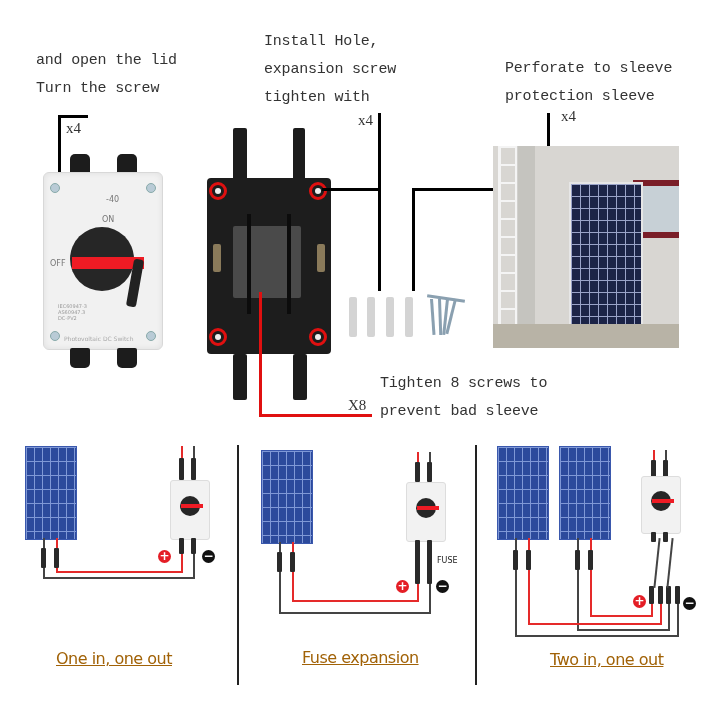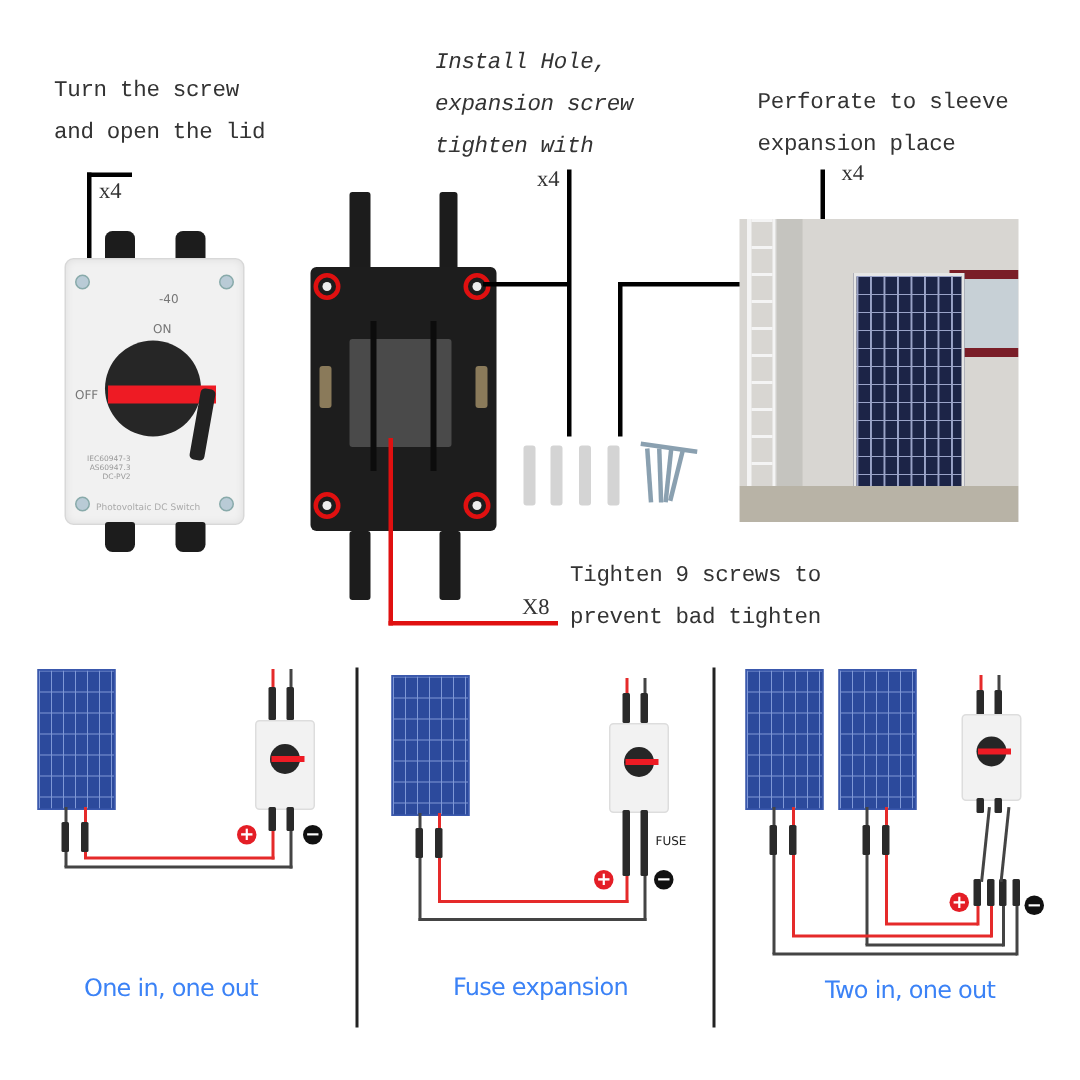--- a/index.html
+++ b/index.html
@@ -2,23 +2,23 @@
 <html><head>
 <meta charset="utf-8">
 <style>
   html,body{margin:0;padding:0;background:#fff;}
   body{width:720px;height:720px;position:relative;overflow:hidden;font-family:"Liberation Serif",serif;}
   .abs{position:absolute;}
   .serif-note{font-family:"Liberation Mono","DejaVu Sans Mono",monospace;font-size:15px;color:#333;line-height:28px;white-space:nowrap;letter-spacing:-0.2px;}
   .count{font-family:"Liberation Serif",serif;font-size:15px;color:#333;}
   .line{position:absolute;background:#000;}
   .redline{position:absolute;background:#e01010;}
-  .caption{font-family:"DejaVu Sans","Liberation Sans",sans-serif;font-size:16px;color:#3b82f6;position:absolute;white-space:nowrap;letter-spacing:-0.5px;}
+  .caption{font-family:"DejaVu Sans","Liberation Sans",sans-serif;font-size:16px;color:#a16207;position:absolute;white-space:nowrap;letter-spacing:-0.5px;text-decoration:underline;}
   
-  .switch{position:absolute;background:#f1f1f1;border:1px solid #d8d8d8;border-radius:6px;box-shadow:inset 0 0 6px rgba(0,0,0,0.08);text-align:right;}
+  .switch{position:absolute;background:#f1f1f1;border:1px solid #d8d8d8;border-radius:6px;box-shadow:inset 0 0 6px rgba(0,0,0,0.08);}
   .gland{position:absolute;background:#1c1c1c;border-radius:5px 5px 2px 2px;}
   .knob{position:absolute;border-radius:50%;background:#262626;}
   .handle{position:absolute;background:#ee1b24;}
   .screwdot{position:absolute;width:8px;height:8px;border-radius:50%;background:#b9cbd6;border:1px solid #8aa;}
   
   .jbox{position:absolute;background:#1d1d1d;border-radius:4px;}
   .ring{position:absolute;width:12px;height:12px;border:3px solid #e01010;border-radius:50%;box-sizing:content-box;}
   .ring::after{content:"";position:absolute;left:3px;top:3px;width:6px;height:6px;border-radius:50%;background:#eee;}
   
   .pv{position:absolute;background:#2c4a9c;border:1px solid #3a58ad;
@@ -32,22 +32,22 @@
   .badge{position:absolute;width:13px;height:13px;border-radius:50%;color:#fff;font-family:"DejaVu Sans",sans-serif;font-size:12px;font-weight:bold;line-height:13px;text-align:center;}
   .wire-r{position:absolute;background:#e52a2a;}
   .wire-k{position:absolute;background:#444;}
   .anchor{position:absolute;width:8px;height:40px;background:#d4d4d4;border-radius:2px;}
   .screwpic{position:absolute;width:3px;height:36px;background:#8aa0b0;transform-origin:top center;}
 </style>
 </head>
 <body>
 
 <div class="abs serif-note" style="left:36px;top:47px;">
+  <div>and open the lid</div>
   <div>Turn the screw</div>
-  <div>and open the lid</div>
 </div>
 <div class="line" style="left:58px;top:115px;width:3px;height:58px;"></div>
 <div class="line" style="left:58px;top:115px;width:30px;height:3px;"></div>
 <div class="abs count" style="left:66px;top:120px;">x4</div>
 
 <div class="abs" style="left:40px;top:150px;width:125px;height:220px;">
   <div class="gland" style="left:30px;top:4px;width:20px;height:20px;"></div>
   <div class="gland" style="left:77px;top:4px;width:20px;height:20px;"></div>
   <div class="switch" style="left:3px;top:22px;width:118px;height:176px;">
     <div class="screwdot" style="left:6px;top:10px;"></div>
@@ -64,21 +64,21 @@
       <div>IEC60947-3</div>
       <div>AS60947.3</div>
       <div>DC-PV2</div>
     </div>
     <div class="abs" style="left:20px;top:162px;font:6px 'DejaVu Sans',sans-serif;color:#aaa;">Photovoltaic DC Switch</div>
   </div>
   <div class="gland" style="left:30px;top:198px;width:20px;height:20px;border-radius:2px 2px 5px 5px;"></div>
   <div class="gland" style="left:77px;top:198px;width:20px;height:20px;border-radius:2px 2px 5px 5px;"></div>
 </div>
 
-<div class="abs serif-note" style="left:290px;top:28px;font-style:italic;">
+<div class="abs serif-note" style="left:264px;top:28px;">
   <div>Install Hole,</div>
   <div>expansion screw</div>
   <div>tighten with</div>
 </div>
 <div class="abs count" style="left:358px;top:112px;">x4</div>
 
 <div class="abs" style="left:205px;top:128px;width:130px;height:300px;">
   <div class="gland" style="left:28px;top:0;width:14px;height:52px;border-radius:2px;"></div>
   <div class="gland" style="left:88px;top:0;width:12px;height:52px;border-radius:2px;"></div>
   <div class="jbox" style="left:2px;top:50px;width:124px;height:176px;">
@@ -99,39 +99,39 @@
 <div class="line" style="left:378px;top:113px;width:3px;height:178px;"></div>
 <div class="line" style="left:322px;top:188px;width:58px;height:3px;"></div>
 <div class="line" style="left:547px;top:113px;width:3px;height:77px;"></div>
 <div class="line" style="left:413px;top:188px;width:137px;height:3px;"></div>
 <div class="line" style="left:412px;top:188px;width:3px;height:103px;"></div>
 
 <div class="redline" style="left:259px;top:292px;width:3px;height:125px;"></div>
 <div class="redline" style="left:259px;top:414px;width:113px;height:3px;"></div>
 <div class="abs count" style="left:348px;top:397px;">X8</div>
 <div class="abs serif-note" style="left:380px;top:370px;">
-  <div>Tighten 9 screws to</div>
-  <div>prevent bad tighten</div>
+  <div>Tighten 8 screws to</div>
+  <div>prevent bad sleeve</div>
 </div>
 
 <div class="abs" style="left:345px;top:295px;width:125px;height:45px;">
   <div class="anchor" style="left:4px;top:2px;"></div>
   <div class="anchor" style="left:22px;top:2px;"></div>
   <div class="anchor" style="left:41px;top:2px;"></div>
   <div class="anchor" style="left:60px;top:2px;"></div>
   <div class="screwpic" style="left:85px;top:4px;transform:rotate(-4deg);"></div>
   <div class="screwpic" style="left:93px;top:4px;transform:rotate(-2deg);"></div>
   <div class="screwpic" style="left:101px;top:4px;transform:rotate(6deg);"></div>
   <div class="screwpic" style="left:109px;top:4px;transform:rotate(14deg);"></div>
   <div class="abs" style="left:82px;top:2px;width:38px;height:3px;background:#8aa0b0;transform:rotate(8deg);"></div>
 </div>
 
 <div class="abs serif-note" style="left:505px;top:55px;">
   <div>Perforate to sleeve</div>
-  <div>expansion place</div>
+  <div>protection sleeve</div>
 </div>
 <div class="abs count" style="left:561px;top:108px;">x4</div>
 
 <div class="abs" style="left:493px;top:146px;width:186px;height:202px;background:#d8d6d2;overflow:hidden;">
   <div class="abs" style="left:5px;top:0;width:20px;height:202px;border-left:3px solid #f4f4f4;border-right:3px solid #f4f4f4;box-sizing:border-box;
        background-image:linear-gradient(#f4f4f4 2px,transparent 2px);background-size:20px 18px;"></div>
   <div class="abs" style="left:24px;top:0;width:18px;height:202px;background:#b9b7b3;opacity:0.6;"></div>
   <div class="abs" style="left:140px;top:34px;width:46px;height:6px;background:#7a1e28;"></div>
   <div class="abs" style="left:142px;top:40px;width:44px;height:46px;background:#c7d0d6;"></div>
   <div class="abs" style="left:140px;top:86px;width:46px;height:6px;background:#7a1e28;"></div>

